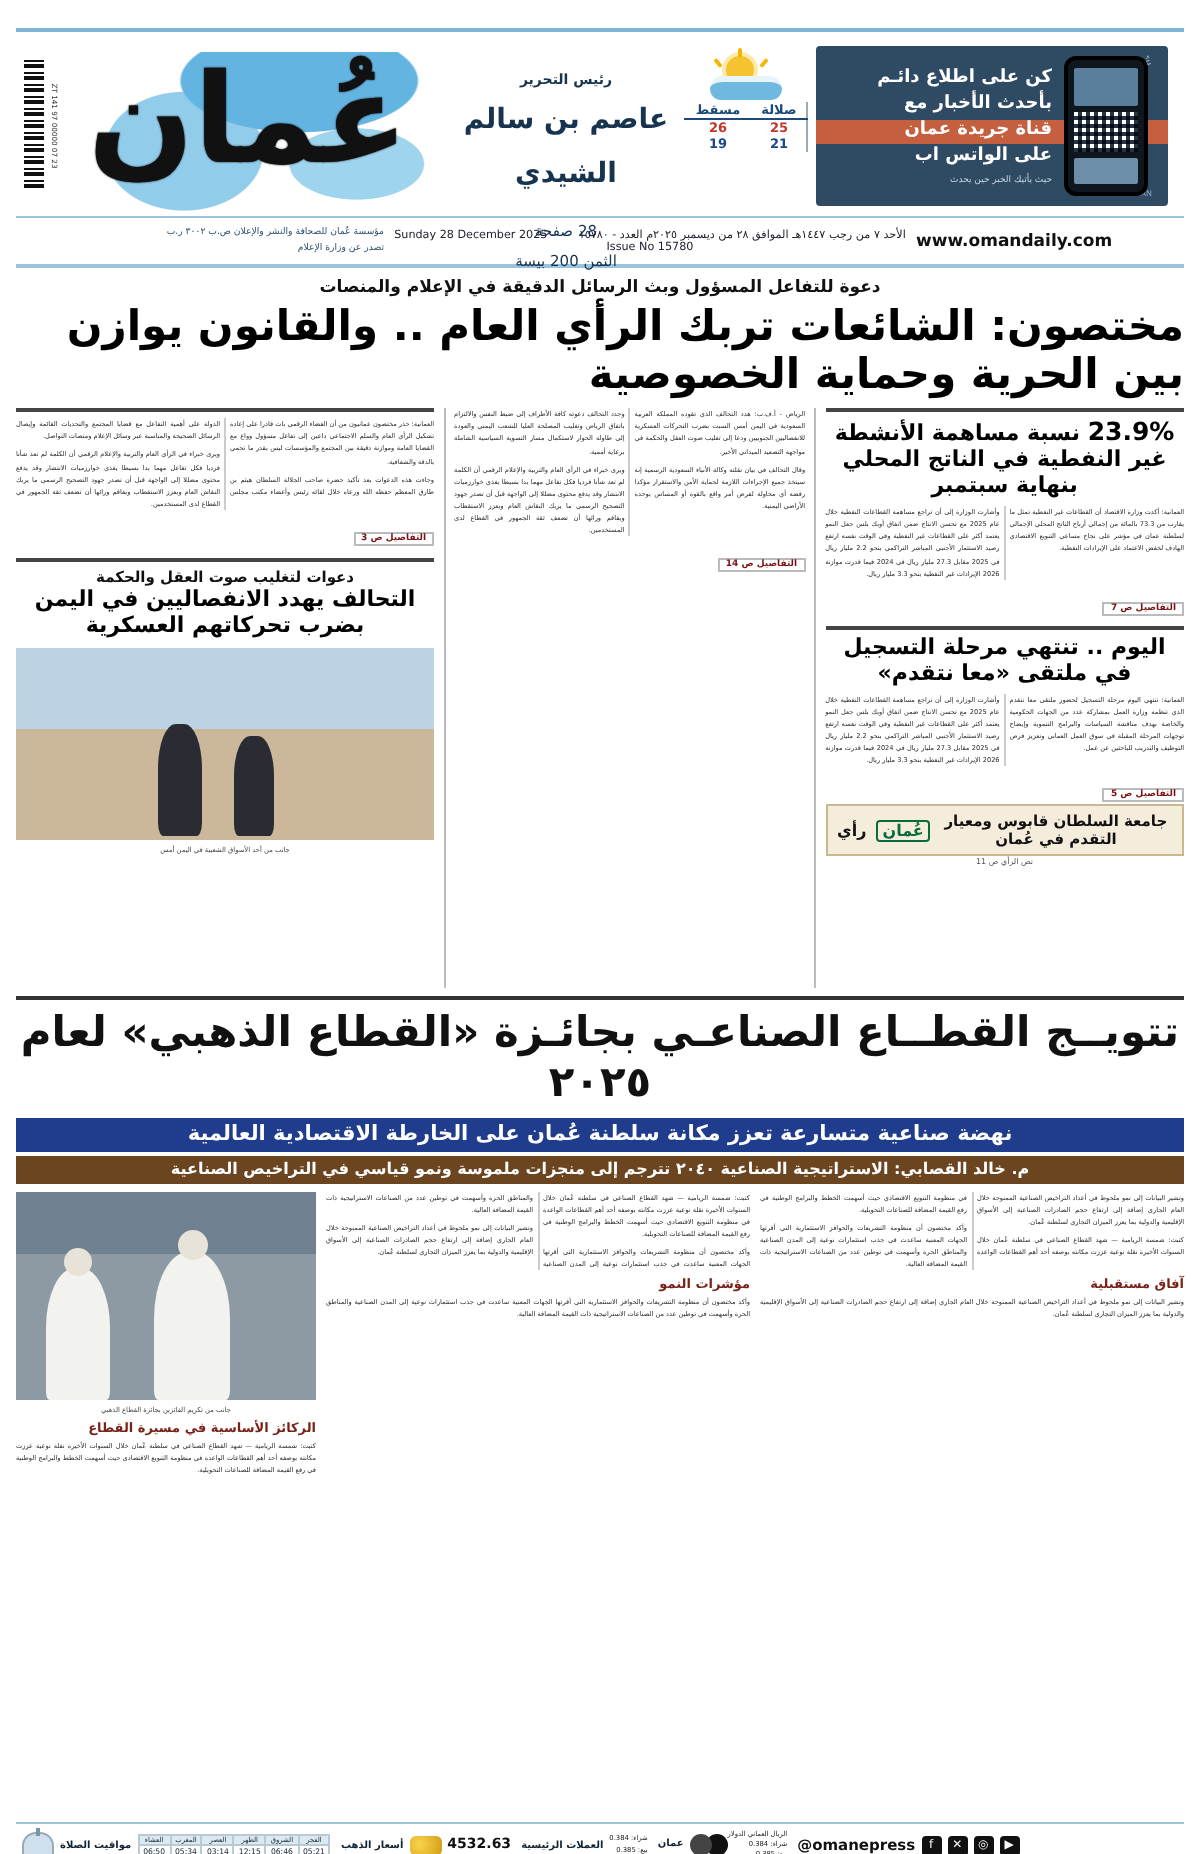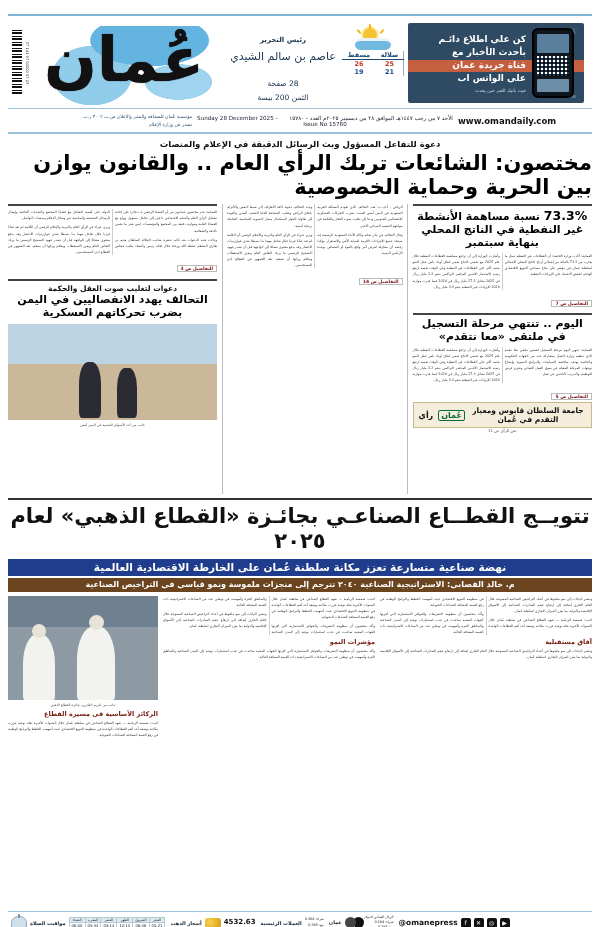--- a/index.html
+++ b/index.html
@@ -49,21 +49,21 @@
   .barcode .bnum {
     position:absolute; left:-2px; top:50%;
     transform:translateY(-50%) rotate(90deg);
     font-size:3.6px; color:#333; white-space:nowrap;
   }
   .info-zone {
     width:118px; text-align:center; padding-top:14px;
     font-size:7px; color:#1b3a5c; line-height:1.9;
   }
   .info-zone .ed-role { font-size:7px; font-weight:bold; color:#16334f; }
-  .info-zone .ed-name { font-size:11px; font-weight:normal; color:#16334f; margin-bottom:9px;}
+  .info-zone .ed-name { font-size:14px; font-weight:bold; color:#16334f; margin-bottom:9px;}
   .info-zone .pages,.info-zone .price { font-size:7.5px; color:#16334f; }
 
   .weather-zone { width:62px; padding-top:8px; }
   .wx-icon {
     width:40px; height:22px; margin:0 auto; position:relative;
   }
   .wx-sun {
     position:absolute; left:10px; top:0; width:14px; height:14px;
     border-radius:50%; background:#f6c330;
     box-shadow:0 0 0 2px #fde9a9;
@@ -355,21 +355,21 @@
         <p class="fake-par">وقال التحالف في بيان نقلته وكالة الأنباء السعودية الرسمية إنه سيتخذ جميع الإجراءات اللازمة لحماية الأمن والاستقرار مؤكدا رفضه أي محاولة لفرض أمر واقع بالقوة أو المساس بوحدة الأراضي اليمنية.</p>
         <p class="fake-par">وجدد التحالف دعوته كافة الأطراف إلى ضبط النفس والالتزام باتفاق الرياض وتغليب المصلحة العليا للشعب اليمني والعودة إلى طاولة الحوار لاستكمال مسار التسوية السياسية الشاملة برعاية أممية.</p>
         <p class="fake-par">ويرى خبراء في الرأي العام والتربية والإعلام الرقمي أن الكلمة لم تعد شأنا فرديا فكل تفاعل مهما بدا بسيطا يغذي خوارزميات الانتشار وقد يدفع محتوى مضللا إلى الواجهة قبل أن تصدر جهود التصحيح الرسمي ما يربك النقاش العام ويعزز الاستقطاب ويفاقم ورائها أن تضعف ثقة الجمهور في القطاع لدى المستخدمين.</p>
       </div>
       <span class="more-tag">التفاصيل ص 14</span>
     </div>
 
     <div class="col-left">
       <div class="rule-top"></div>
       <div class="sec-head-sm">
-        <span class="pct">73.3%</span>
+        <span class="pct">23.9%</span>
         <span>نسبة مساهمة الأنشطة</span>
       </div>
       <div class="sec-head-sm">غير النفطية في الناتج المحلي بنهاية سبتمبر</div>
       <div class="body-cols-2" style="margin-top:3px;">
         <p class="fake-par">العمانية: أكدت وزارة الاقتصاد أن القطاعات غير النفطية تمثل ما يقارب من 73.3 بالمائة من إجمالي أرباح الناتج المحلي الإجمالي لسلطنة عمان في مؤشر على نجاح مساعي التنويع الاقتصادي الهادف لخفض الاعتماد على الإيرادات النفطية.</p>
         <p class="fake-par">وأشارت الوزارة إلى أن تراجع مساهمة القطاعات النفطية خلال عام 2025 مع تحسن الانتاج ضمن اتفاق أوبك بلس جعل النمو يعتمد أكثر على القطاعات غير النفطية وفي الوقت نفسه ارتفع رصيد الاستثمار الأجنبي المباشر التراكمي بنحو 2.2 مليار ريال في 2025 مقابل 27.3 مليار ريال في 2024 فيما قدرت موازنة 2026 الإيرادات غير النفطية بنحو 3.3 مليار ريال.</p>
       </div>
       <span class="more-tag">التفاصيل ص 7</span>
 
       <div class="rule-top" style="margin-top:4px;"></div>

